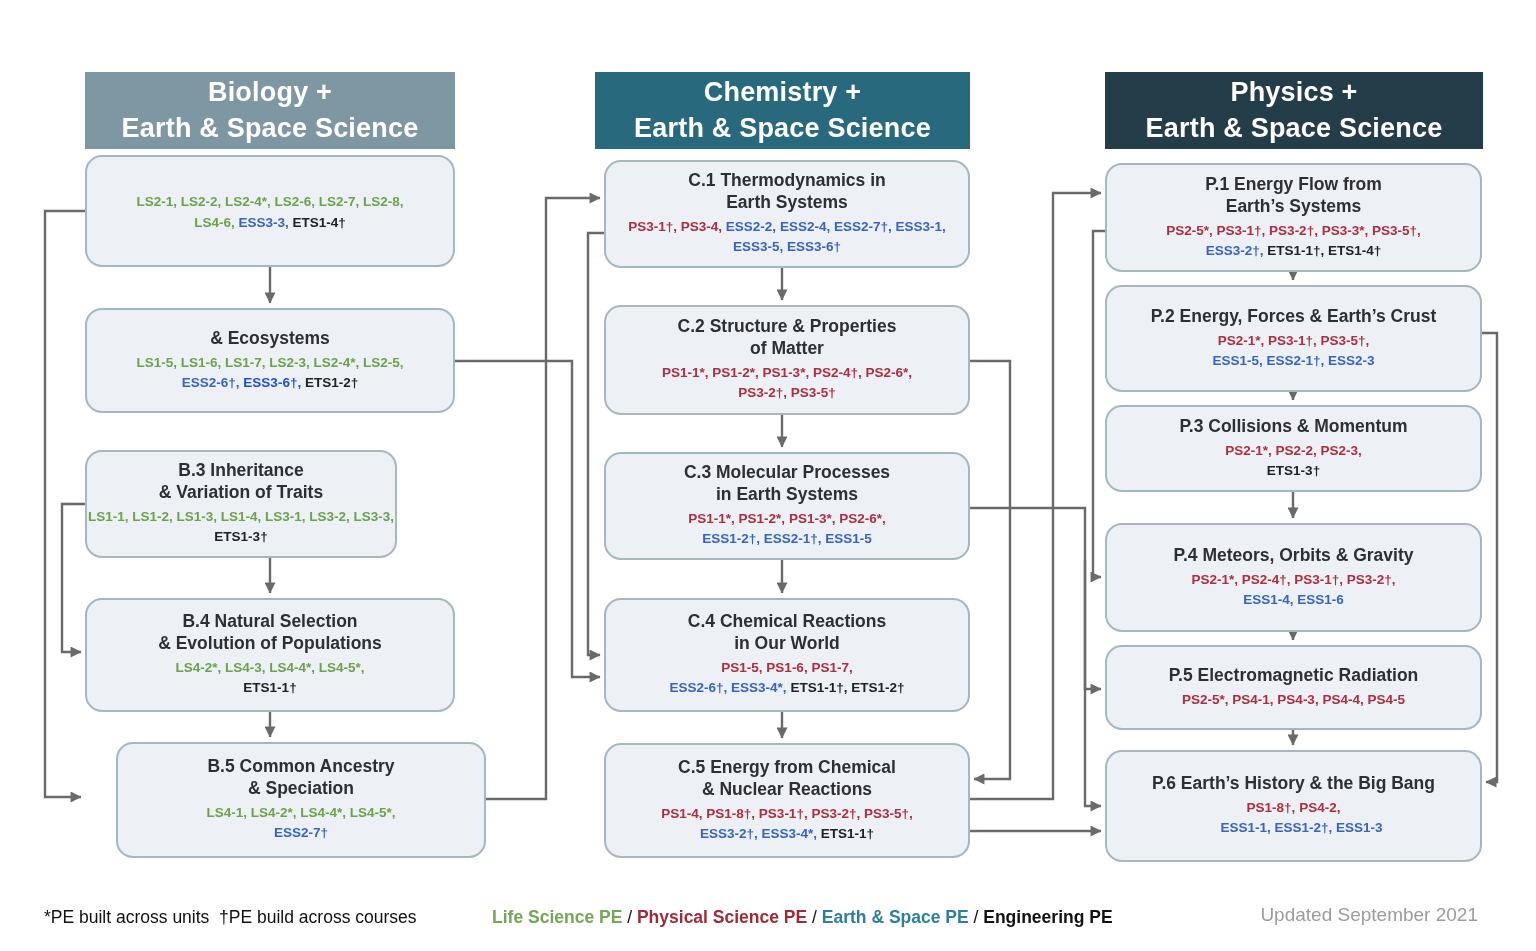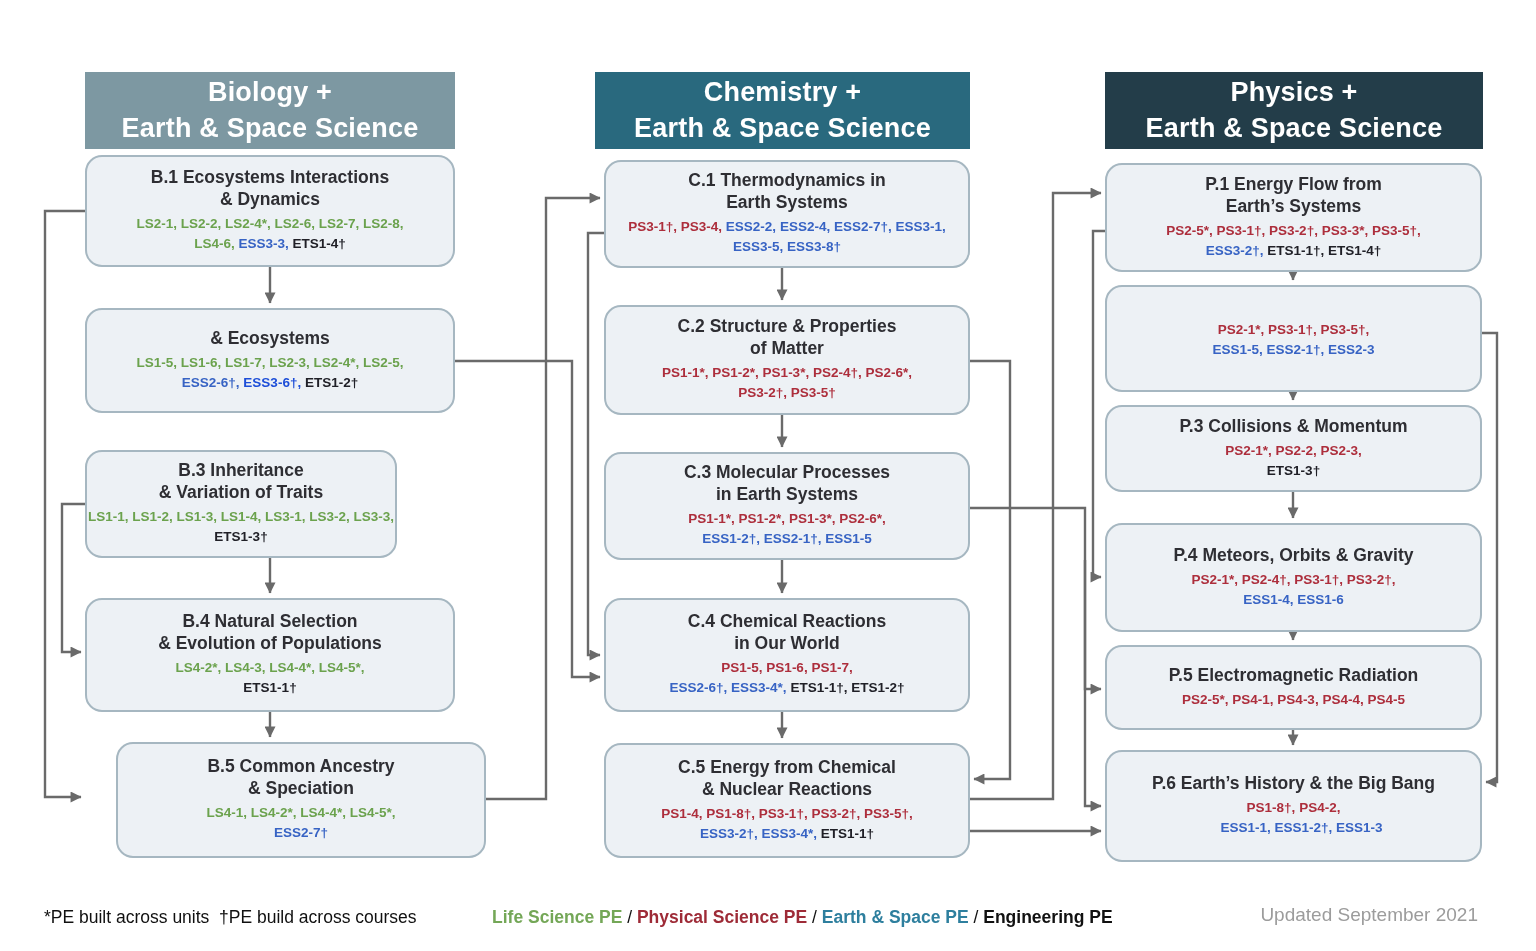--- a/index.html
+++ b/index.html
@@ -60,24 +60,20 @@
       </svg>
     </div>
   <div class="footnote">*PE built across units&nbsp;&nbsp;†PE build across courses</div>
   <div class="legend" id="legend"><span class="item" style="color: rgb(116, 167, 87);">Life Science PE</span><span> / </span><span class="item" style="color: rgb(158, 43, 55);">Physical Science PE</span><span> / </span><span class="item" style="color: rgb(46, 127, 158);">Earth &amp; Space PE</span><span> / </span><span class="item" style="color: rgb(17, 17, 17);">Engineering PE</span></div>
   <div class="updated">Updated September 2021</div>
 <div class="col-header" style="left: 85px; top: 72px; width: 370px; height: 77px; background: rgb(125, 152, 162);">
       <div>Biology +</div>
       <div>Earth &amp; Space Science</div>
     </div>
     <div class="unit-box" style="left: 85px; top: 155px; width: 370px; height: 112px; background: rgb(237, 241, 245); border-color: rgb(166, 183, 193);">
-      <div class="box-title">
-        <div>B.1 Ecosystems Interactions</div>
-        <div>&amp; Dynamics</div>
-      </div>
       <div class="box-codes">
         <div class="code-line"><span style="color: rgb(107, 162, 77);">LS2-1,</span> <span style="color: rgb(107, 162, 77);">LS2-2,</span> <span style="color: rgb(107, 162, 77);">LS2-4*,</span> <span style="color: rgb(107, 162, 77);">LS2-6,</span> <span style="color: rgb(107, 162, 77);">LS2-7,</span> <span style="color: rgb(107, 162, 77);">LS2-8,</span></div>
         <div class="code-line"><span style="color: rgb(107, 162, 77);">LS4-6,</span> <span style="color: rgb(55, 99, 196);">ESS3-3,</span> <span style="color: rgb(32, 32, 39);">ETS1-4†</span></div>
       </div>
     </div>
     <div class="unit-box" style="left: 85px; top: 308px; width: 370px; height: 105px; background: rgb(237, 241, 245); border-color: rgb(166, 183, 193);">
       <div class="box-title">
         <div>&amp; Ecosystems</div>
       </div>
       <div class="box-codes">
@@ -119,21 +115,21 @@
       <div>Chemistry +</div>
       <div>Earth &amp; Space Science</div>
     </div>
     <div class="unit-box" style="left: 604px; top: 160px; width: 366px; height: 108px; background: rgb(237, 241, 245); border-color: rgb(166, 183, 193);">
       <div class="box-title">
         <div>C.1 Thermodynamics in</div>
         <div>Earth Systems</div>
       </div>
       <div class="box-codes">
         <div class="code-line"><span style="color: rgb(173, 46, 60);">PS3-1†,</span> <span style="color: rgb(173, 46, 60);">PS3-4,</span> <span style="color: rgb(55, 99, 196);">ESS2-2,</span> <span style="color: rgb(55, 99, 196);">ESS2-4,</span> <span style="color: rgb(55, 99, 196);">ESS2-7†,</span> <span style="color: rgb(55, 99, 196);">ESS3-1,</span></div>
-        <div class="code-line"><span style="color: rgb(55, 99, 196);">ESS3-5,</span> <span style="color: rgb(55, 99, 196);">ESS3-8†</span></div>
+        <div class="code-line"><span style="color: rgb(55, 99, 196);">ESS3-5,</span> <span style="color: rgb(55, 99, 196);">ESS3-6†</span></div>
       </div>
     </div>
     <div class="unit-box" style="left: 604px; top: 305px; width: 366px; height: 110px; background: rgb(237, 241, 245); border-color: rgb(166, 183, 193);">
       <div class="box-title">
         <div>C.2 Structure &amp; Properties</div>
         <div>of Matter</div>
       </div>
       <div class="box-codes">
         <div class="code-line"><span style="color: rgb(173, 46, 60);">PS1-1*,</span> <span style="color: rgb(173, 46, 60);">PS1-2*,</span> <span style="color: rgb(173, 46, 60);">PS1-3*,</span> <span style="color: rgb(173, 46, 60);">PS2-4†,</span> <span style="color: rgb(173, 46, 60);">PS2-6*,</span></div>
         <div class="code-line"><span style="color: rgb(173, 46, 60);">PS3-2†,</span> <span style="color: rgb(173, 46, 60);">PS3-5†</span></div>
@@ -177,20 +173,23 @@
       <div class="box-title">
         <div>P.1 Energy Flow from</div>
         <div>Earth’s Systems</div>
       </div>
       <div class="box-codes">
         <div class="code-line"><span style="color: rgb(173, 46, 60);">PS2-5*,</span> <span style="color: rgb(173, 46, 60);">PS3-1†,</span> <span style="color: rgb(173, 46, 60);">PS3-2†,</span> <span style="color: rgb(173, 46, 60);">PS3-3*,</span> <span style="color: rgb(173, 46, 60);">PS3-5†,</span></div>
         <div class="code-line"><span style="color: rgb(55, 99, 196);">ESS3-2†,</span> <span style="color: rgb(32, 32, 39);">ETS1-1†,</span> <span style="color: rgb(32, 32, 39);">ETS1-4†</span></div>
       </div>
     </div>
     <div class="unit-box" style="left: 1105px; top: 285px; width: 377px; height: 107px; background: rgb(237, 241, 245); border-color: rgb(166, 183, 193);">
+      <div class="box-title">
+        <div>P.2 Energy, Forces &amp; Earth’s Crust</div>
+      </div>
       <div class="box-codes">
         <div class="code-line"><span style="color: rgb(173, 46, 60);">PS2-1*,</span> <span style="color: rgb(173, 46, 60);">PS3-1†,</span> <span style="color: rgb(173, 46, 60);">PS3-5†,</span></div>
         <div class="code-line"><span style="color: rgb(55, 99, 196); text-align: center;">ESS1-5,</span> <span style="color: rgb(55, 99, 196);">ESS2-1†,</span> <span style="color: rgb(55, 99, 196);">ESS2-3</span></div>
       </div>
     </div>
     <div class="unit-box" style="left: 1105px; top: 405px; width: 377px; height: 87px; background: rgb(237, 241, 245); border-color: rgb(166, 183, 193);">
       <div class="box-title">
         <div>P.3 Collisions &amp; Momentum</div>
       </div>
       <div class="box-codes">

